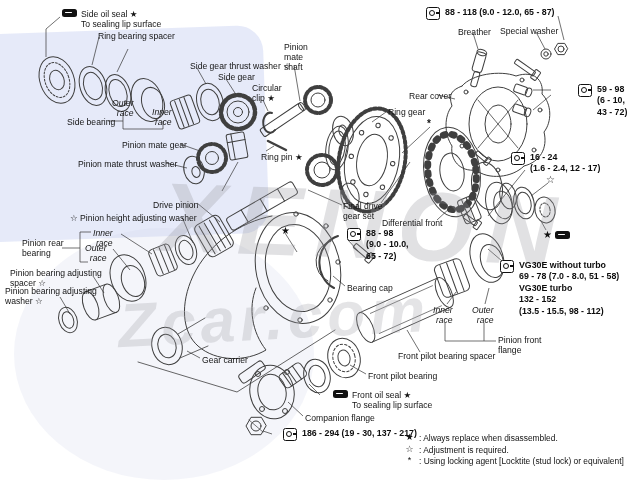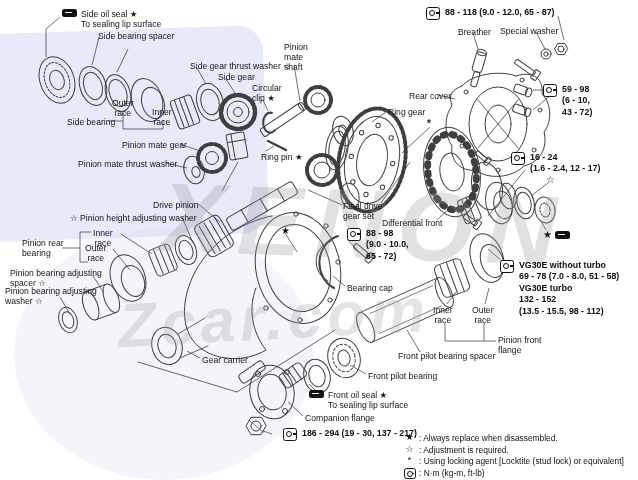--- a/index.html
+++ b/index.html
@@ -1,19 +1,19 @@
 <!DOCTYPE html>
 <html><head>
 <meta charset="utf-8">
 <style>
   html,body{margin:0;padding:0;background:#fff;}
   .stage{position:relative;width:638px;height:480px;background:#ffffff;overflow:hidden;
          font-family:"Liberation Sans",sans-serif;color:#111;}
   .lbl{position:absolute;font-size:8.6px;line-height:1.18;white-space:pre-line;color:#141414;z-index:5;}
-  .ctr{text-align:center;}
+  .ctr{text-align:right;font-style:italic;}
   .torque-row{position:absolute;display:flex;gap:5px;align-items:flex-start;z-index:5;}
   .torque{font-weight:700;font-size:8.8px;line-height:1.3;white-space:pre-line;color:#0d0d0d;}
   .sym{position:absolute;font-size:10px;line-height:1;z-index:5;color:#111;}
   .ticon{display:inline-block;width:12px;height:11px;border:1.6px solid #111;border-radius:2.5px;
          position:relative;flex:0 0 auto;background:#fff;}
   .ticon::before{content:"";position:absolute;left:2px;top:2px;width:4px;height:4px;
          border:1.3px solid #111;border-radius:50%;}
   .ticon::after{content:"";position:absolute;right:0.5px;top:4px;width:2.5px;height:1.6px;background:#111;}
   .licon{display:inline-block;width:15px;height:8px;background:#111;border-radius:2.5px;
          position:relative;flex:0 0 auto;}
@@ -312,21 +312,21 @@
   </svg>
 
   <div class="wm-t1">XENON</div>
   <div class="wm-t2">Zcar.com</div>
 
   <div class="oilseal-row" style="left:62px;top:9px">
     <span class="licon"></span>
     <span class="lbl" style="position:static">Side oil seal ★
 To sealing lip surface</span>
   </div>
-  <div class="lbl" style="left:98px;top:31px">Side bearing spacer</div>
+  <div class="lbl" style="left:98px;top:31px">Ring bearing spacer</div>
   <div class="lbl" style="left:190px;top:61px">Side gear thrust washer ☆</div>
   <div class="lbl" style="left:218px;top:72px">Side gear</div>
   <div class="lbl" style="left:252px;top:83px">Circular
 clip ★</div>
   <div class="lbl" style="left:284px;top:42px">Pinion
 mate
 shaft</div>
   <div class="lbl" style="left:261px;top:152px">Ring pin ★</div>
   <div class="lbl ctr" style="left:112px;top:98px">Outer
 race</div>
@@ -348,21 +348,21 @@
   <div class="lbl" style="left:5px;top:286px">Pinion bearing adjusting
 washer ☆</div>
   <div class="lbl" style="left:409px;top:91px">Rear cover</div>
   <div class="lbl" style="left:388px;top:107px">Ring gear</div>
   <div class="lbl" style="left:343px;top:201px">Final drive
 gear set</div>
   <div class="lbl" style="left:382px;top:218px">Differential front</div>
   <div class="lbl" style="left:347px;top:283px">Bearing cap</div>
   <div class="lbl" style="left:202px;top:355px">Gear carrier</div>
   <div class="lbl" style="left:305px;top:413px">Companion flange</div>
-  <div class="oilseal-row" style="left:309px;top:390px">
+  <div class="oilseal-row" style="left:333px;top:390px">
     <span class="licon"></span>
     <span class="lbl" style="position:static">Front oil seal ★
 To sealing lip surface</span>
   </div>
   <div class="lbl" style="left:368px;top:371px">Front pilot bearing</div>
   <div class="lbl" style="left:398px;top:351px">Front pilot bearing spacer</div>
   <div class="lbl ctr" style="left:433px;top:305px">Inner
 race</div>
   <div class="lbl ctr" style="left:472px;top:305px">Outer
 race</div>
@@ -376,21 +376,21 @@
   <div class="sym" style="left:546px;top:175px">☆</div>
   <div class="oilseal-row" style="left:543px;top:230px;align-items:center;gap:3px">
     <span class="sym" style="position:static">★</span>
     <span class="licon"></span>
   </div>
 
   <div class="torque-row" style="left:426px;top:7px">
     <span class="ticon"></span>
     <span class="torque">88 - 118 (9.0 - 12.0, 65 - 87)</span>
   </div>
-  <div class="torque-row" style="left:543px;top:84px">
+  <div class="torque-row" style="left:578px;top:84px">
     <span class="ticon"></span>
     <span class="torque">59 - 98
 (6 - 10,
 43 - 72)</span>
   </div>
   <div class="torque-row" style="left:511px;top:152px">
     <span class="ticon"></span>
     <span class="torque">16 - 24
 (1.6 - 2.4, 12 - 17)</span>
   </div>
@@ -419,19 +419,15 @@
       <span>:  Always replace when disassembled.</span>
     </div>
     <div class="row">
       <span class="lsym">☆</span>
       <span>: Adjustment is required.</span>
     </div>
     <div class="row">
       <span class="lsym">*</span>
       <span>: Using locking agent [Locktite (stud lock) or equivalent]</span>
     </div>
-    <div class="row">
-      <span class="lsym"><span class="ticon" style="width:10px;height:9px"></span></span>
-      <span>: N·m (kg-m, ft-lb)</span>
-    </div>
   </div>
 
 </div>
 
 </body></html>

